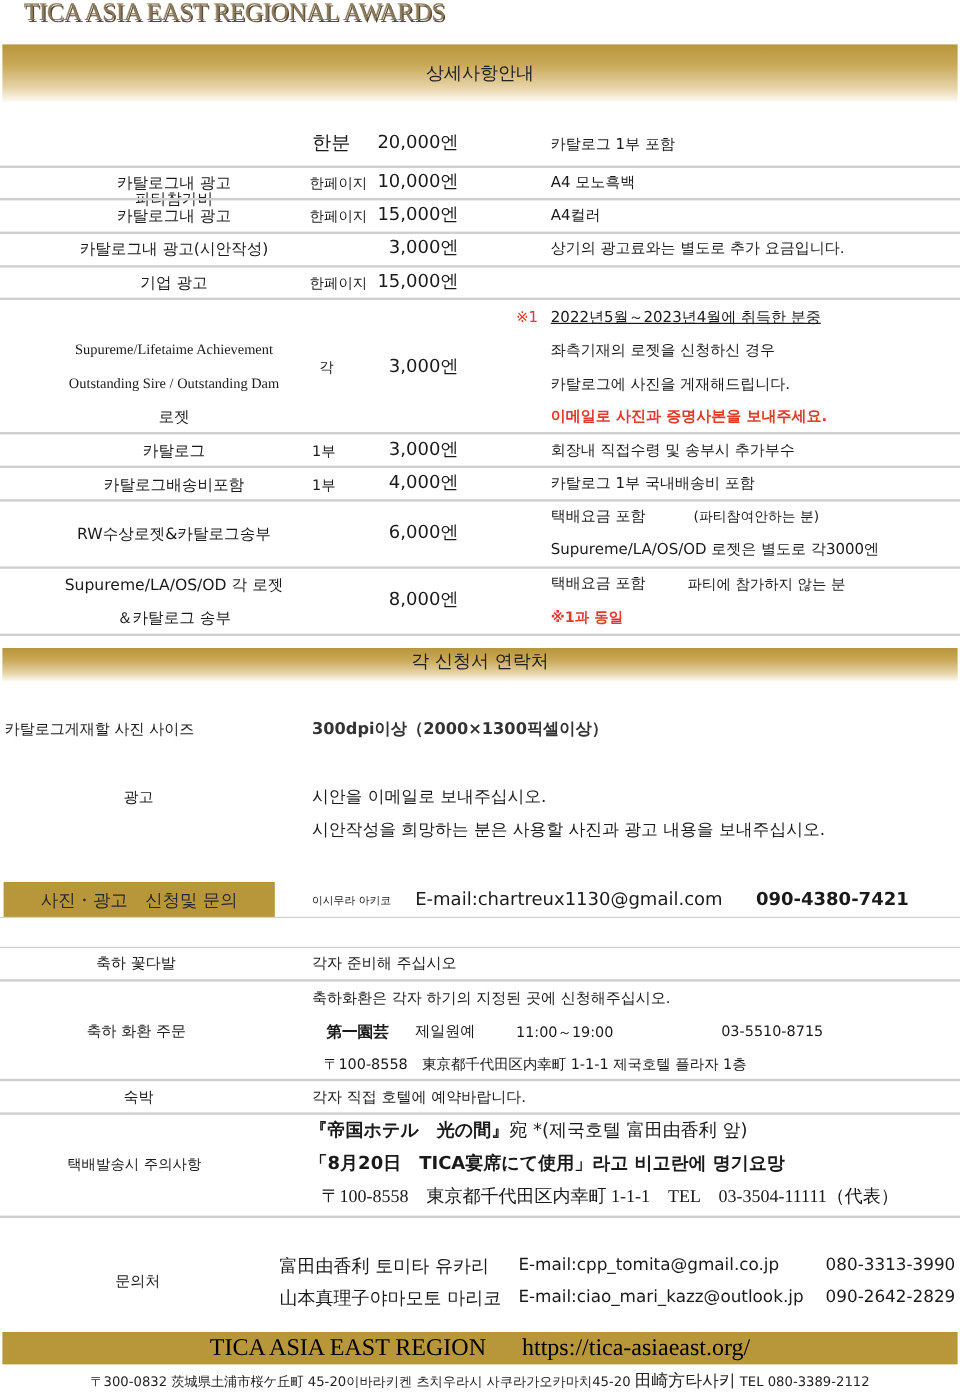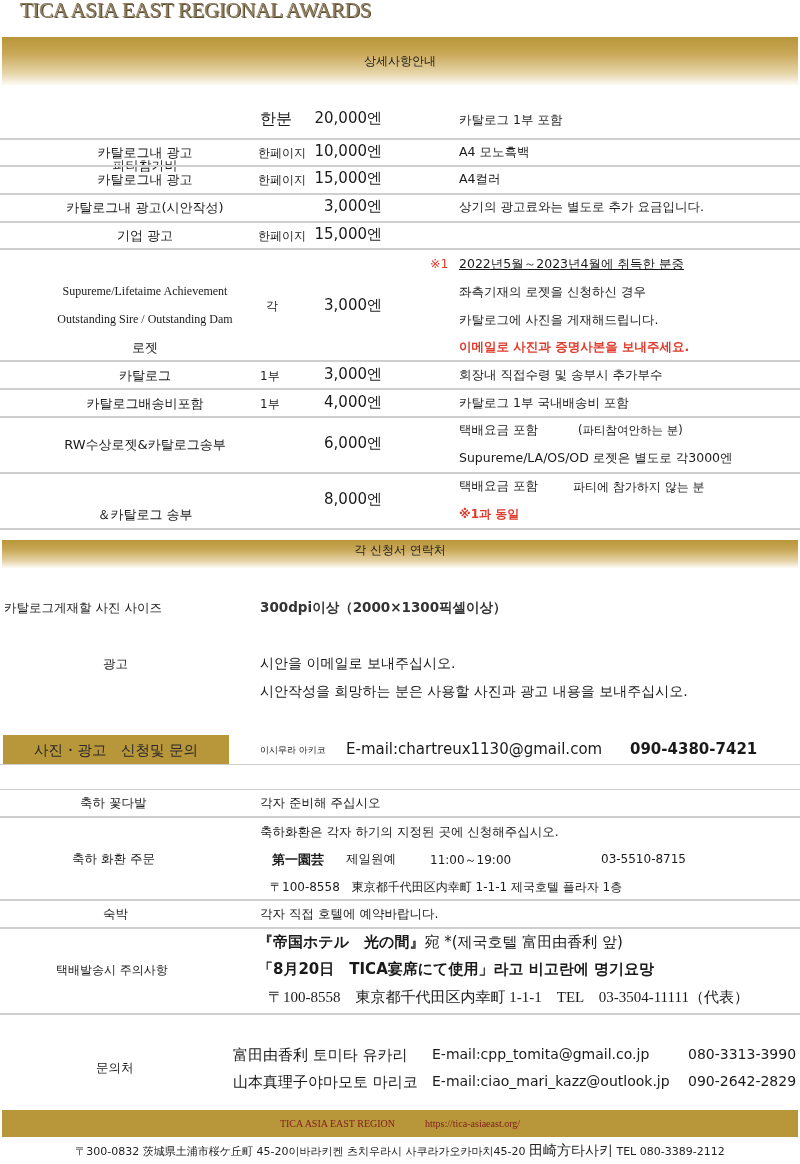--- a/index.html
+++ b/index.html
@@ -12,21 +12,21 @@
     font-size: 21px; letter-spacing: -0.3px;
     color: #8a7a60;
     text-shadow: 1px 1px 0 #5a4a30, -0.5px -0.5px 0 #d8ccb0;
     white-space: nowrap;
   }
 
   .gold-band {
     position: absolute; left: 2px; width: 796px;
     background: linear-gradient(to bottom, #b8963a 0%, #c9a858 35%, #e6d4a8 75%, #fdfbf5 100%);
     display: flex; align-items: center; justify-content: center;
-    font-size: 12px; color: #222;
+    font-size: 15px; color: #222;
   }
   .band1 { top: 37px; height: 48px; }
   .band2 { top: 540px; height: 28px; align-items: flex-start; padding-top: 2px; }
 
   .row {
     position: absolute; left: 0; width: 800px;
     border-bottom: 2px solid #cfcfcf;
   }
   .cell { position: absolute; font-size: 13px; white-space: nowrap; }
   .lbl { left: 0; width: 290px; text-align: center; }
@@ -41,21 +41,21 @@
   .bold { font-weight: bold; }
 
   .contact-label {
     position: absolute; left: 3px; top: 735px; width: 226px; height: 30px;
     background: #b8963a; color: #2a2a2a; font-size: 14.5px;
     display: flex; align-items: center; justify-content: center;
   }
   .footer-band {
     position: absolute; left: 2px; top: 1110px; width: 796px; height: 27px;
     background: #b8963a; display: flex; align-items: center; justify-content: center;
-    font-family: "Liberation Serif", "DejaVu Serif", serif; font-size: 10px; color: #7f1d1d;
+    font-family: "Liberation Serif", "DejaVu Serif", serif; font-size: 20px; color: #000000;
   }
   .footer-band span + span { margin-left: 30px; }
   .footer-addr {
     position: absolute; left: 0; top: 1142px; width: 800px; text-align: center;
     font-size: 11px; color: #222; white-space: nowrap;
   }
   .footer-addr .big { font-size: 14px; }
 </style>
 </head>
 <body>
@@ -126,20 +126,21 @@
 
 <div class="row" style="top:418px;height:56px;">
   <div class="cell lbl" style="top:18px;">RW수상로젯&amp;카탈로그송부</div>
   <div class="cell price" style="top:16px;">6,000엔</div>
   <div class="cell note" style="top:4px;">택배요금 포함</div>
   <div class="cell" style="left:578px;top:5px;font-size:11.5px;">(파티참여안하는 분)</div>
   <div class="cell note" style="top:32px;">Supureme/LA/OS/OD 로젯은 별도로 각3000엔</div>
 </div>
 
 <div class="row" style="top:474px;height:56px;">
+  <div class="cell lbl" style="top:5px;">Supureme/LA/OS/OD 각 로젯</div>
   <div class="cell lbl" style="top:32px;">＆카탈로그 송부</div>
   <div class="cell price" style="top:16px;">8,000엔</div>
   <div class="cell note" style="top:4px;">택배요금 포함</div>
   <div class="cell" style="left:573px;top:5px;font-size:12px;">파티에 참가하지 않는 분</div>
   <div class="cell note red" style="top:32px;font-size:12px;">※1과 동일</div>
 </div>
 
 <div class="gold-band band2">각 신청서 연락처</div>
 
 <div class="cell" style="left:4px;top:600px;font-size:12.5px;">카탈로그게재할 사진 사이즈</div>

